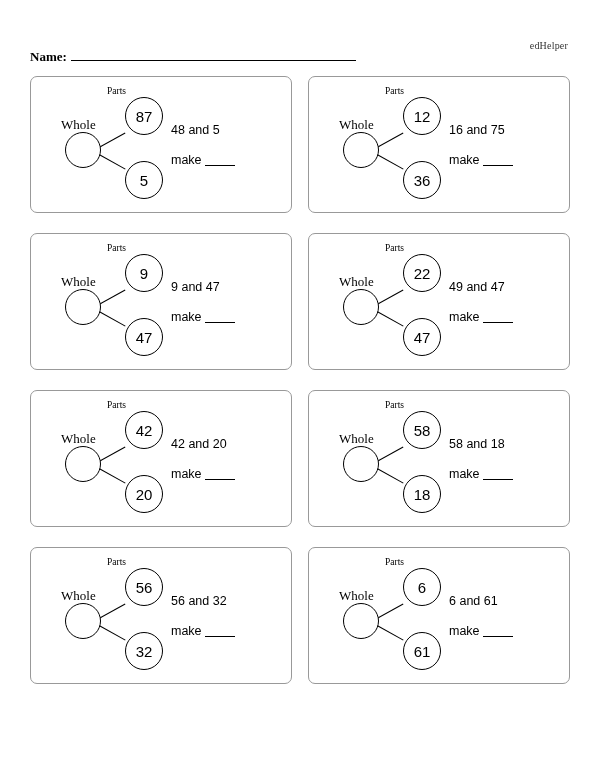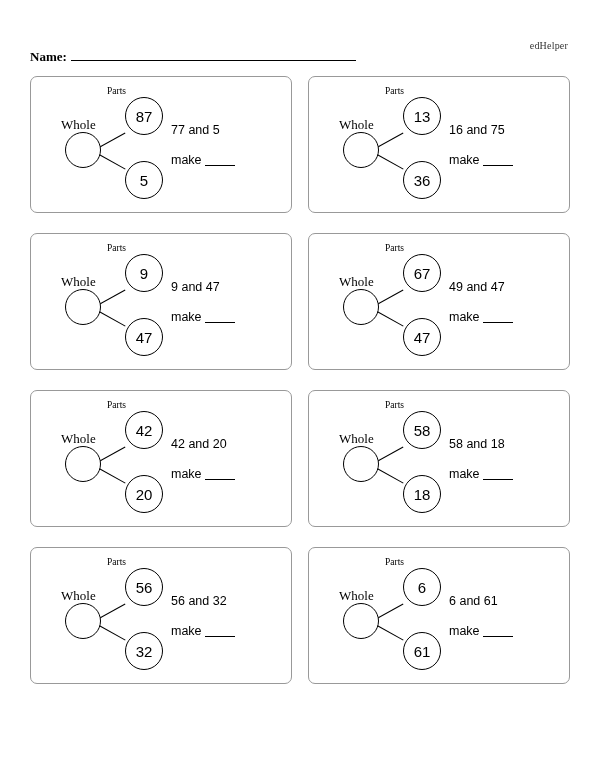--- a/index.html
+++ b/index.html
@@ -189,33 +189,33 @@
       <div class="bond">
         <span class="parts-label">Parts</span>
         <span class="whole-label">Whole</span>
         <span class="line line-top"></span>
         <span class="line line-bot"></span>
         <span class="circ circ-whole"></span>
         <span class="circ circ-part-top">87</span>
         <span class="circ circ-part-bot">5</span>
       </div>
       <div class="sentence">
-        <div>77 and 5</div>
-        <div class="make"><span>make</span><span class="blank"></span></div>
-      </div>
-    </div>
-
-    <div class="card">
-      <div class="bond">
-        <span class="parts-label">Parts</span>
-        <span class="whole-label">Whole</span>
-        <span class="line line-top"></span>
-        <span class="line line-bot"></span>
-        <span class="circ circ-whole"></span>
-        <span class="circ circ-part-top">13</span>
+        <div>48 and 5</div>
+        <div class="make"><span>make</span><span class="blank"></span></div>
+      </div>
+    </div>
+
+    <div class="card">
+      <div class="bond">
+        <span class="parts-label">Parts</span>
+        <span class="whole-label">Whole</span>
+        <span class="line line-top"></span>
+        <span class="line line-bot"></span>
+        <span class="circ circ-whole"></span>
+        <span class="circ circ-part-top">12</span>
         <span class="circ circ-part-bot">36</span>
       </div>
       <div class="sentence">
         <div>16 and 75</div>
         <div class="make"><span>make</span><span class="blank"></span></div>
       </div>
     </div>
 
     <div class="card">
       <div class="bond">
@@ -233,21 +233,21 @@
       </div>
     </div>
 
     <div class="card">
       <div class="bond">
         <span class="parts-label">Parts</span>
         <span class="whole-label">Whole</span>
         <span class="line line-top"></span>
         <span class="line line-bot"></span>
         <span class="circ circ-whole"></span>
-        <span class="circ circ-part-top">67</span>
+        <span class="circ circ-part-top">22</span>
         <span class="circ circ-part-bot">47</span>
       </div>
       <div class="sentence">
         <div>49 and 47</div>
         <div class="make"><span>make</span><span class="blank"></span></div>
       </div>
     </div>
 
     <div class="card">
       <div class="bond">

